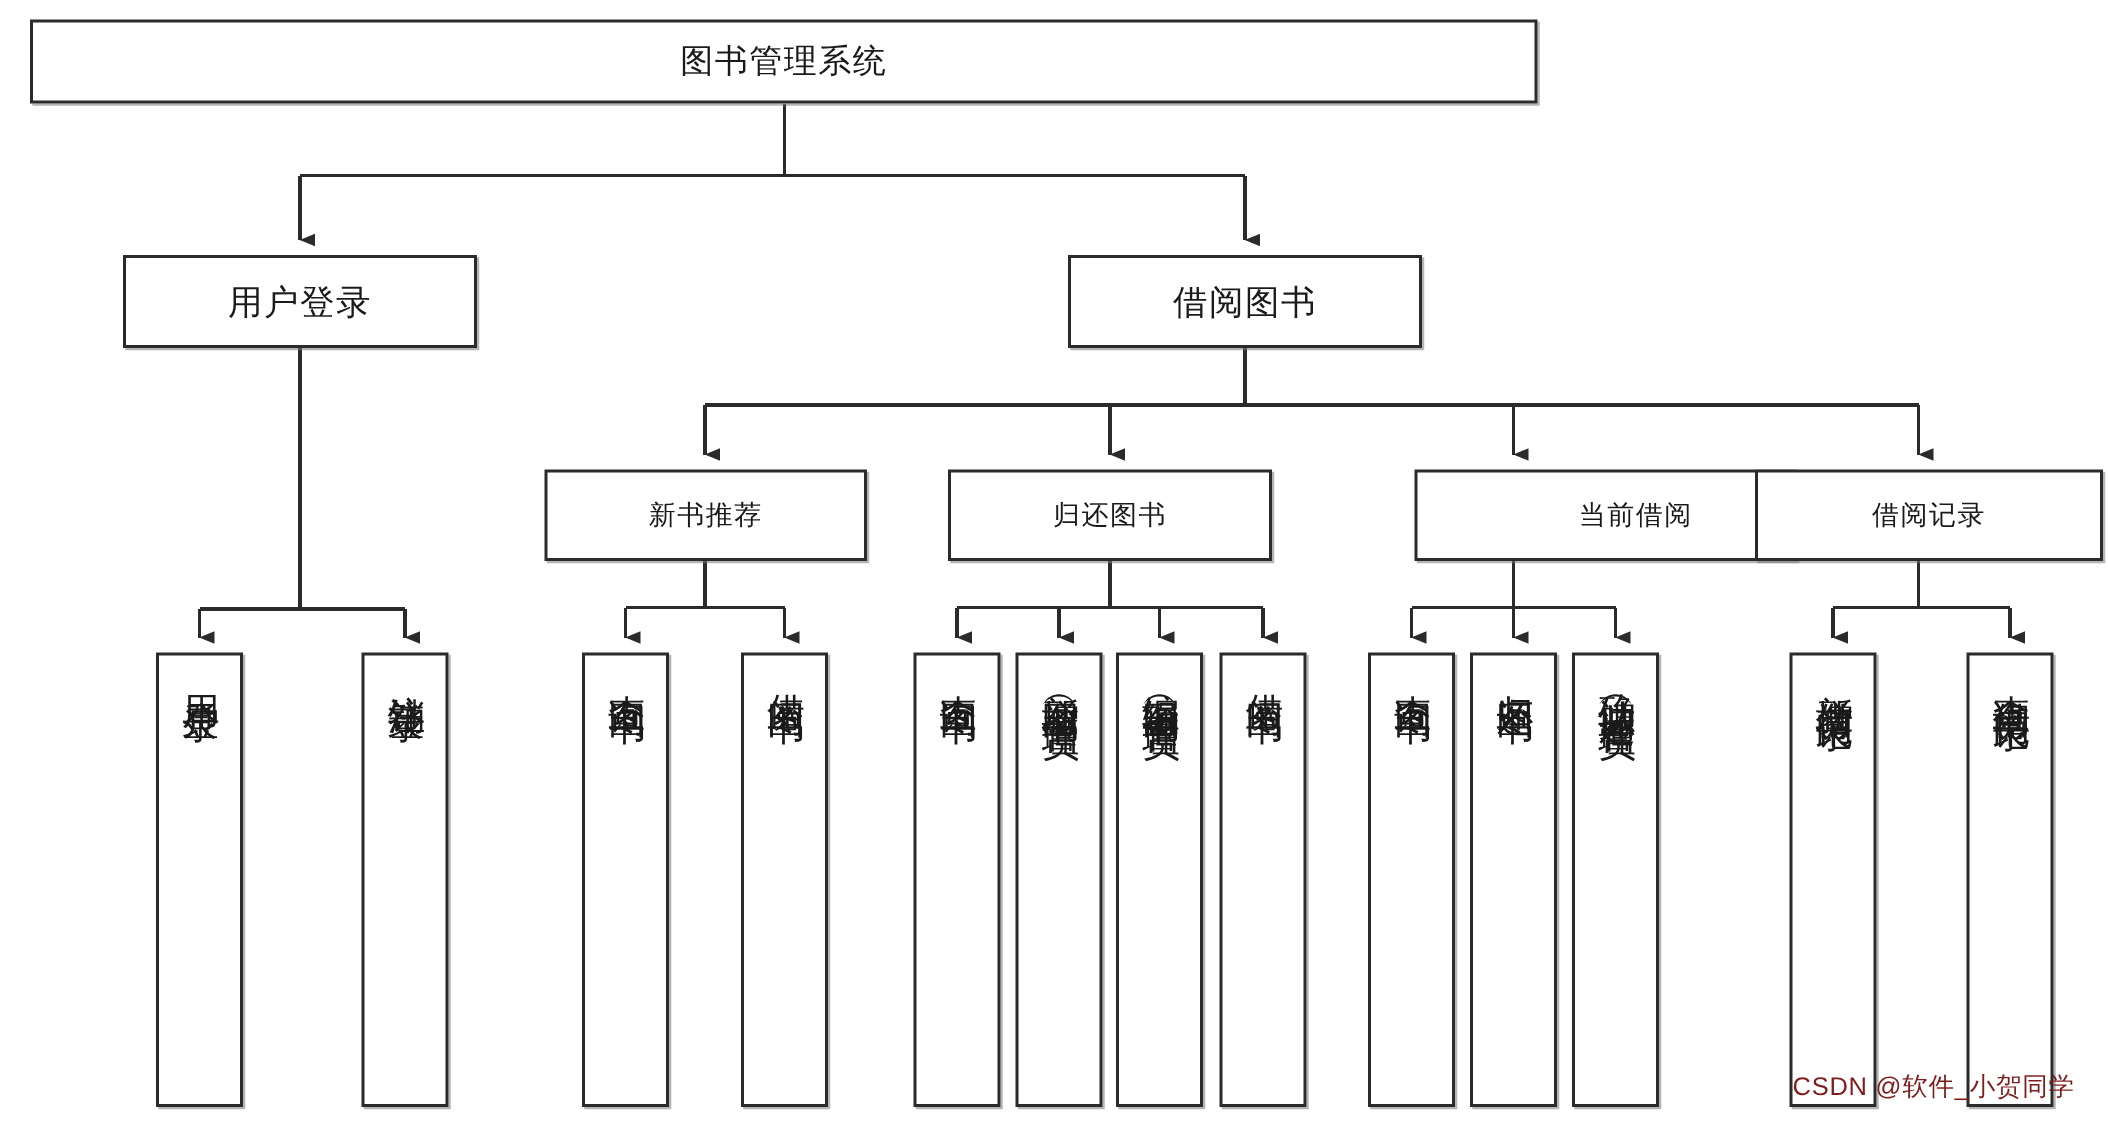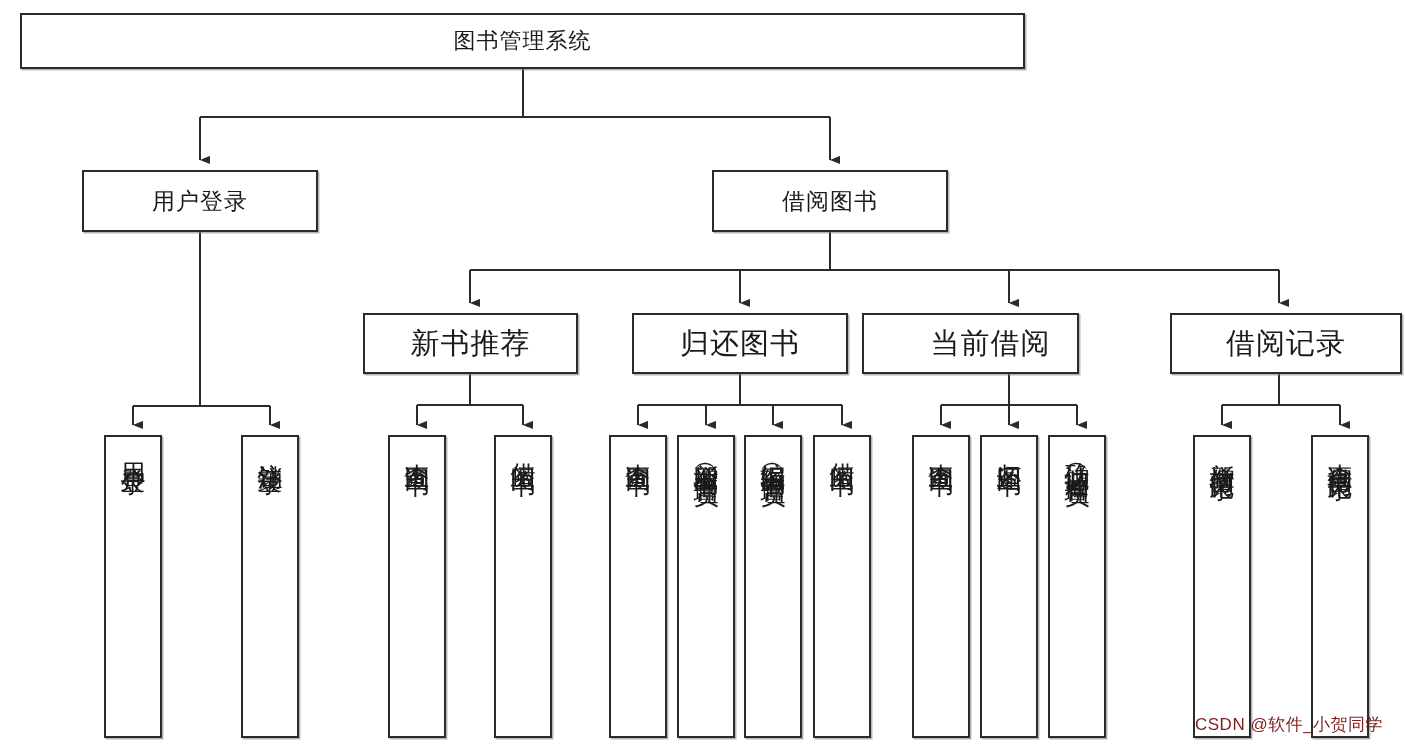--- a/index.html
+++ b/index.html
@@ -8,21 +8,21 @@
   #canvas{position:absolute;inset:0;width:1405px;height:747px;}
   #edges{position:absolute;left:0;top:0;width:1405px;height:747px;pointer-events:none;}
 
   .node{position:absolute;box-sizing:border-box;background:#ffffff;
         border:2.5px solid #2b2b2b;display:flex;align-items:center;justify-content:center;
         box-shadow:1.5px 1.5px 0 0 rgba(120,120,120,.55);}
   .node .cap{display:block;text-align:center;line-height:1.25;white-space:nowrap;}
 
   .node.root .cap{font-size:22px;letter-spacing:1px;}
   .node.lvl1 .cap{font-size:23px;letter-spacing:1px;}
-  .node.lvl2 .cap{font-size:29px;letter-spacing:1px;}
+  .node.lvl2 .cap{font-size:18px;letter-spacing:1px;}
 
   .node.leaf{align-items:flex-start;justify-content:center;padding-top:6px;}
   .node.leaf .cap{writing-mode:vertical-rl;text-orientation:upright;
                   font-size:25px;letter-spacing:3px;line-height:1.08;white-space:normal;}
 
   .wm{position:absolute;font-size:17px;color:#7f1d1d;white-space:nowrap;letter-spacing:.5px;}
 </style>
 </head>
 <body>
 
@@ -88,21 +88,21 @@
   <div class="node lvl1" style="left:712px;top:170px;width:236px;height:62px;">
     <span class="cap">借阅图书</span>
   </div>
 
   <div class="node lvl2" style="left:363px;top:313px;width:215px;height:61px;">
     <span class="cap">新书推荐</span>
   </div>
   <div class="node lvl2" style="left:632px;top:313px;width:216px;height:61px;">
     <span class="cap">归还图书</span>
   </div>
-  <div class="node lvl2" style="left:862px;top:313px;width:217px;height:61px;padding-left:40px;">
+  <div class="node lvl2" style="left:943px;top:313px;width:255px;height:61px;padding-left:40px;">
     <span class="cap">当前借阅</span>
   </div>
   <div class="node lvl2" style="left:1170px;top:313px;width:232px;height:61px;">
     <span class="cap">借阅记录</span>
   </div>
 
   <div class="node leaf" style="left:104px;top:435px;width:58px;height:303px;">
     <span class="cap">用户登录</span>
   </div>
   <div class="node leaf" style="left:241px;top:435px;width:58px;height:303px;">

